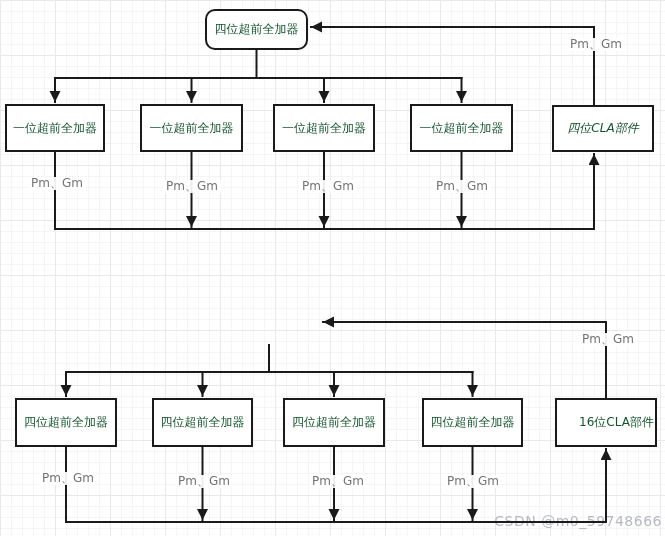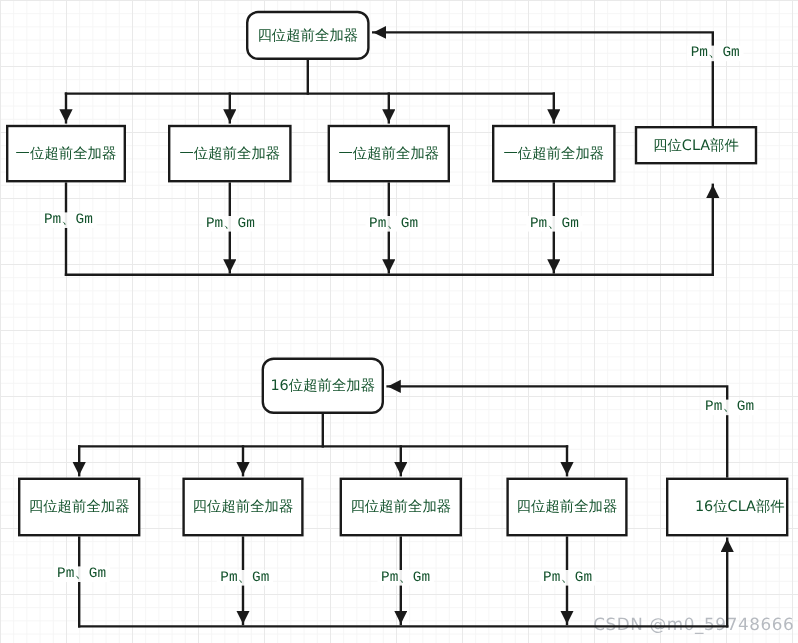--- a/index.html
+++ b/index.html
@@ -17,22 +17,22 @@
   .wires { position:absolute; left:0; top:0; z-index:2; }
   .node {
     position:absolute; z-index:3; box-sizing:border-box;
     display:flex; align-items:center; justify-content:center;
     background:#ffffff; border:2px solid #1a1a1a;
     font-size:12px; color:#14532d; text-align:center; line-height:1.2;
   }
   .rounded { border-radius:10px; }
   .edge-label {
     position:absolute; z-index:4; transform:translateX(-50%);
-    font-size:12px; color:#14532d; line-height:13px;
-    background:rgba(255,255,255,0.92); padding:0 3px; white-space:nowrap;font-family:Liberation Mono, monospace;
+    font-size:12px; color:#737373; line-height:13px;
+    background:rgba(255,255,255,0.92); padding:0 3px; white-space:nowrap;
   }
   .watermark {
     position:absolute; z-index:1; top:513px; right:3px;
     font-size:14px; color:#b6bac0; letter-spacing:0.5px; white-space:nowrap;
   }
 </style>
 </head>
 <body>
 
 <div class="canvas">
@@ -100,33 +100,30 @@
   </div>
   <div class="node" style="left:140px; top:104px; width:103px; height:48px;">
     <span>一位超前全加器</span>
   </div>
   <div class="node" style="left:273px; top:104px; width:102px; height:48px;">
     <span>一位超前全加器</span>
   </div>
   <div class="node" style="left:410px; top:104px; width:103px; height:48px;">
     <span>一位超前全加器</span>
   </div>
-  <div class="node" style="left:529px; top:105px; width:102px; height:32px;">
+  <div class="node" style="left:552px; top:105px; width:102px; height:47px;font-style:italic;">
     <span>四位CLA部件</span>
   </div>
 
   <div class="edge-label" style="left:57px; top:177px;">Pm、Gm</div>
   <div class="edge-label" style="left:192px; top:180px;">Pm、Gm</div>
   <div class="edge-label" style="left:328px; top:180px;">Pm、Gm</div>
   <div class="edge-label" style="left:462px; top:180px;">Pm、Gm</div>
   <div class="edge-label" style="left:596px; top:38px;">Pm、Gm</div>
 
-  <div class="node rounded" style="left:218px; top:298px; width:102px; height:47px;">
-    <span>16位超前全加器</span>
-  </div>
 
   <div class="node" style="left:15px; top:398px; width:102px; height:49px;">
     <span>四位超前全加器</span>
   </div>
   <div class="node" style="left:152px; top:398px; width:101px; height:49px;">
     <span>四位超前全加器</span>
   </div>
   <div class="node" style="left:283px; top:398px; width:102px; height:49px;">
     <span>四位超前全加器</span>
   </div>

